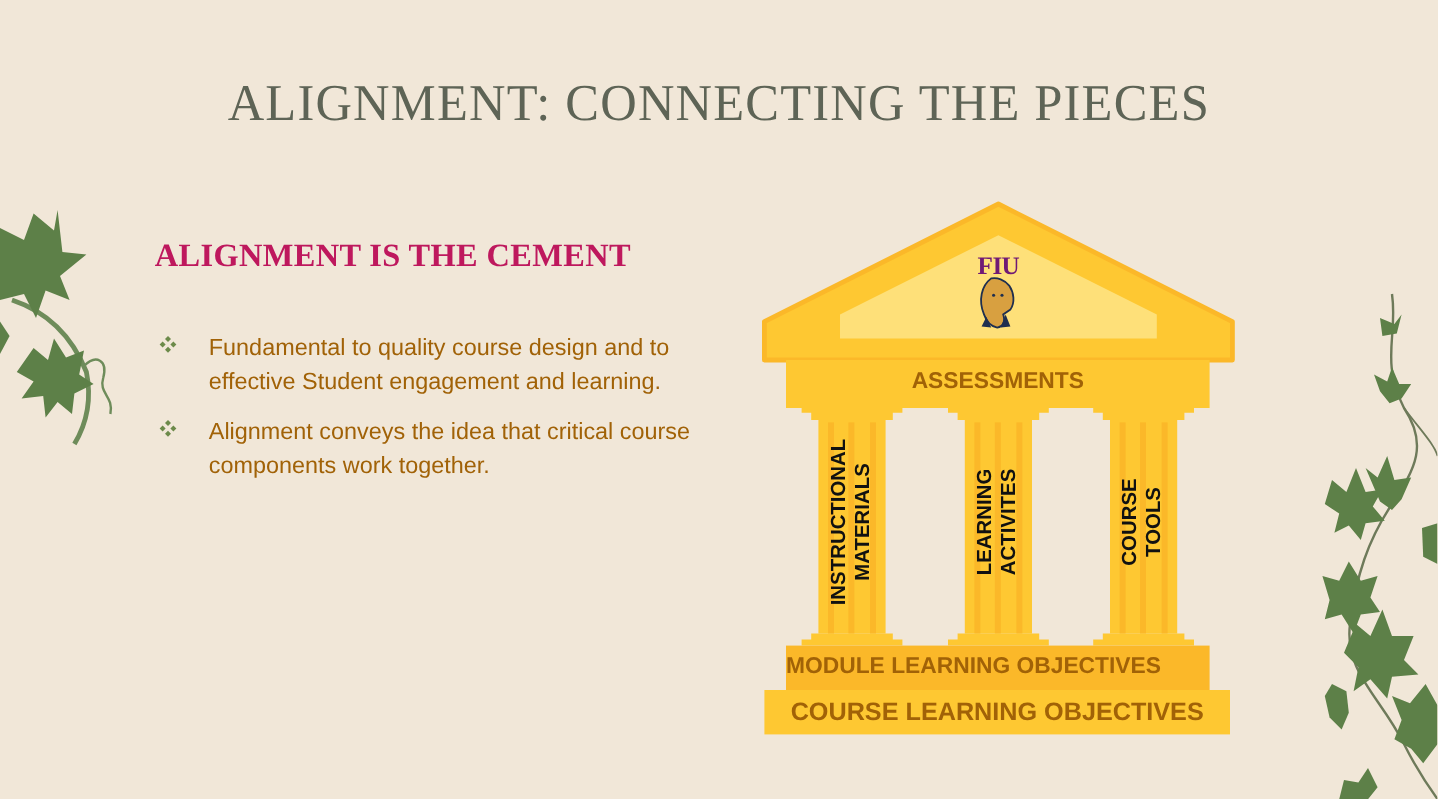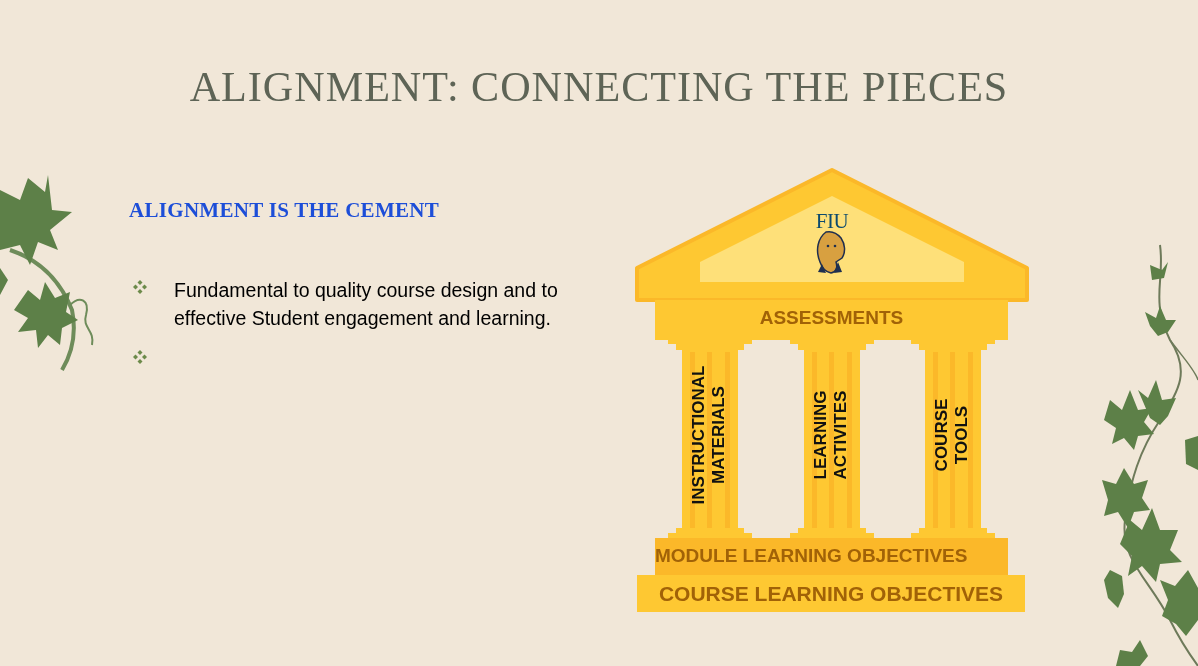--- a/index.html
+++ b/index.html
@@ -1,20 +1,20 @@
 <!DOCTYPE html>
 <html><head>
 <meta charset="utf-8">
 <style>
   html,body{margin:0;padding:0;}
   body{width:1198px;height:666px;background:#f1e7d8;position:relative;overflow:hidden;font-family:"Liberation Sans",sans-serif;}
   .title{position:absolute;left:0;width:1198px;top:62px;text-align:center;font-family:"Liberation Serif",serif;font-size:43px;color:#5e6456;letter-spacing:1px;font-weight:normal;transform:scaleX(0.98);}
-  .subtitle{position:absolute;left:129px;top:198px;font-family:"Liberation Serif",serif;font-weight:bold;font-size:21px;color:#1d4ed8;letter-spacing:0.3px;}
+  .subtitle{position:absolute;left:129px;top:198px;font-family:"Liberation Serif",serif;font-weight:bold;font-size:27px;color:#be185d;letter-spacing:0.3px;}
   .bullets{position:absolute;left:132px;top:276px;width:460px;margin:0;padding:0;list-style:none;}
-  .bullets li{position:relative;padding-left:42px;font-family:"Liberation Sans",sans-serif;font-size:19.5px;line-height:28px;color:#000000;margin-bottom:14px;}
+  .bullets li{position:relative;padding-left:42px;font-family:"Liberation Sans",sans-serif;font-size:19.5px;line-height:28px;color:#a16207;margin-bottom:14px;}
   .bullets li .bul{position:absolute;left:0;top:3px;width:16px;height:16px;}
   .temple{position:absolute;left:0;top:0;width:1198px;height:666px;}
   .lbl{position:absolute;font-family:"Liberation Sans",sans-serif;font-weight:bold;color:#a16207;text-align:center;white-space:nowrap;}
   .vlbl{position:absolute;font-family:"Liberation Sans",sans-serif;font-weight:bold;color:#111;font-size:17px;line-height:20px;text-align:center;transform:rotate(-90deg);transform-origin:center center;white-space:nowrap;}
   .ivy{position:absolute;}
 </style>
 </head>
 <body>
 
 <div class="title">ALIGNMENT: CONNECTING THE PIECES</div>
@@ -34,20 +34,21 @@
   </li>
   <li>
     <svg class="bul" viewBox="0 0 16 16">
         <g fill="#6c8a4a">
           <path d="M8 1l2.5 2.5L8 6 5.5 3.5z"></path>
           <path d="M8 10l2.5 2.5L8 15l-2.5-2.5z"></path>
           <path d="M1 8l2.5-2.5L6 8l-2.5 2.5z"></path>
           <path d="M10 8l2.5-2.5L15 8l-2.5 2.5z"></path>
         </g>
       </svg>
+    <span>Alignment conveys the idea that critical course components work together.</span>
   </li>
 </ul>
 
 <svg class="temple" viewBox="0 0 1198 666">
 
   <path d="M637 268 L832 170 L1027 268 L1027 300 L637 300 Z" fill="#fec832" stroke="#fbb829" stroke-width="4" stroke-linejoin="round"></path>
   <path d="M700 262 L832 196 L964 262 L964 282 L700 282 Z" fill="#fee079"></path>
 
   <rect x="655" y="300" width="353" height="40" fill="#fec832"></rect>
 
@@ -86,21 +87,21 @@
 
   <g>
     <path d="M826 232 C818 238 815 250 820 262 C822 268 826 272 831 273 C836 272 838 268 836 262 L842 258 C846 252 845 244 841 238 C837 233 831 231 826 232 Z" fill="#d8a040" stroke="#1f2f4f" stroke-width="1.5"></path>
     <circle cx="828" cy="246" r="1.3" fill="#1f2f4f"></circle>
     <circle cx="835" cy="246" r="1.3" fill="#1f2f4f"></circle>
     <path d="M822 264 L818 272 L826 273 Z" fill="#1f2f4f"></path>
     <path d="M838 262 L842 272 L834 273 Z" fill="#1f2f4f"></path>
   </g>
 </svg>
 
-<div class="lbl" style="left:806px;top:209px;width:52px;font-family:'Liberation Serif',serif;font-size:21px;color:#0c4a6e;font-weight:normal;letter-spacing:-0.5px;">FIU</div>
+<div class="lbl" style="left:806px;top:209px;width:52px;font-family:'Liberation Serif',serif;font-size:21px;color:#701a75;font-weight:bold;letter-spacing:-0.5px;">FIU</div>
 
 <div class="lbl" style="left:655px;top:307px;width:353px;font-size:19px;">ASSESSMENTS</div>
 
 <div class="vlbl" style="left:632px;top:414px;width:156px;height:42px;">
   <div>INSTRUCTIONAL</div>
   <div>MATERIALS</div>
 </div>
 <div class="vlbl" style="left:754px;top:414px;width:156px;height:42px;">
   <div>LEARNING</div>
   <div>ACTIVITES</div>

